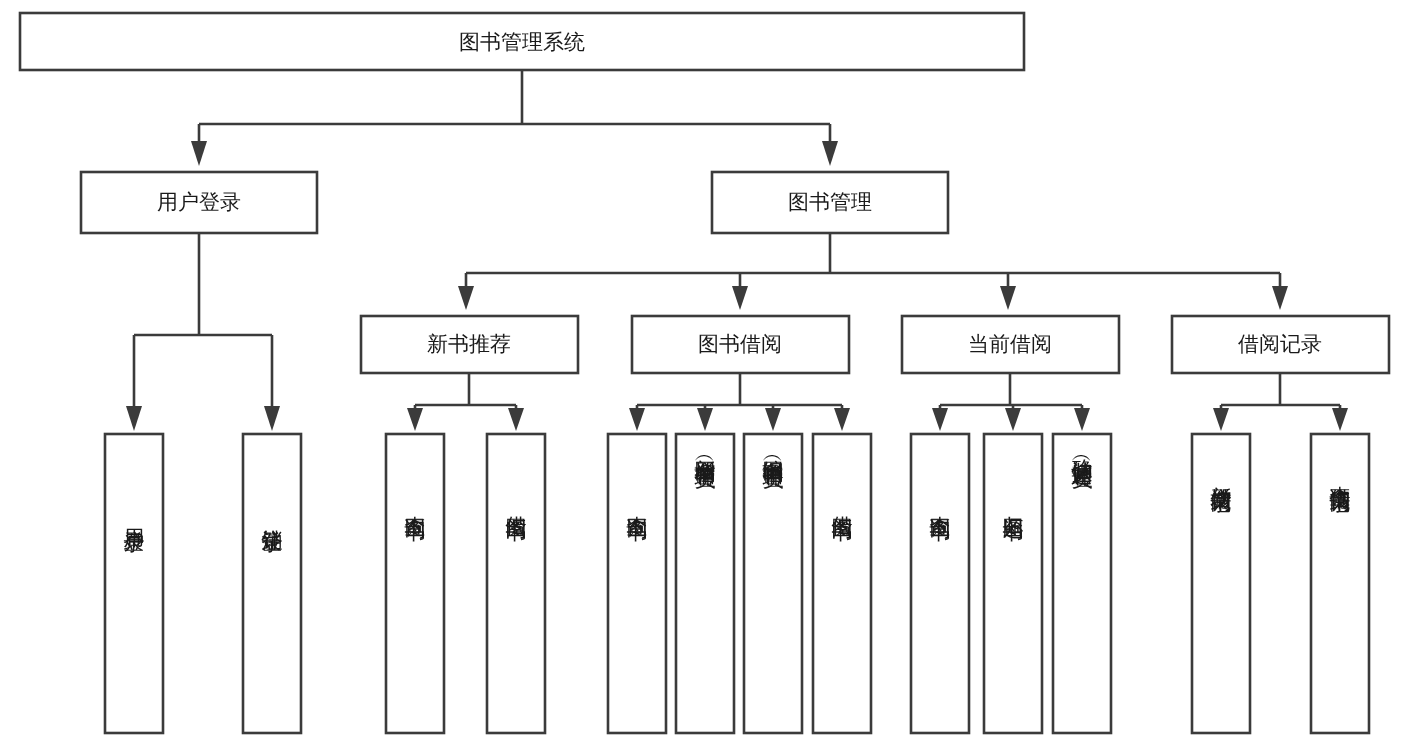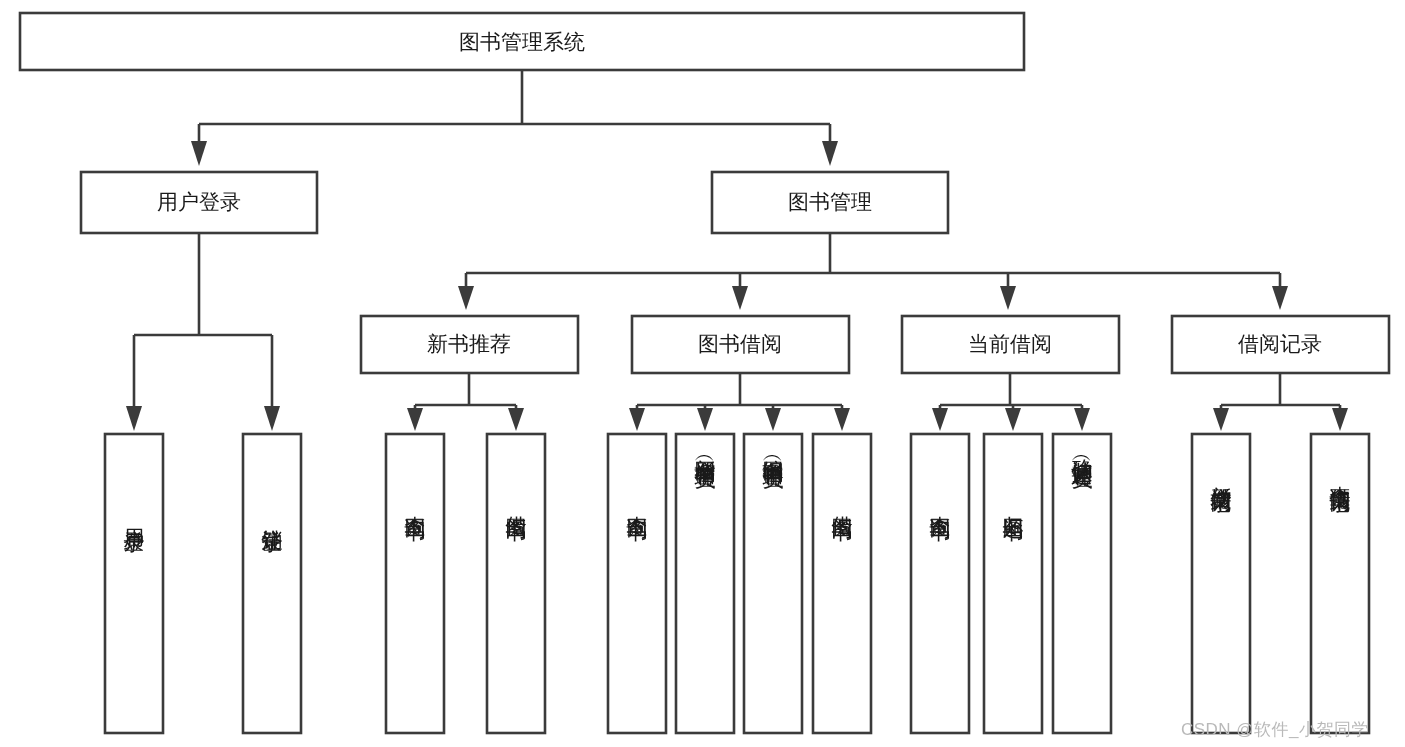--- a/index.html
+++ b/index.html
@@ -238,14 +238,13 @@
   <div class="leaf-label-wrap" style="left:1053px; top:434px; width:58px; height:299px; padding-top:8px;">
     <span class="leaf-label">确认归还（管理员）</span>
   </div>
   <div class="leaf-label-wrap" style="left:1192px; top:434px; width:58px; height:299px; padding-top:35px;">
     <span class="leaf-label">新增借阅记录</span>
   </div>
   <div class="leaf-label-wrap" style="left:1311px; top:434px; width:58px; height:299px; padding-top:35px;">
     <span class="leaf-label">查询借阅记录</span>
   </div>
 
-  <div class="watermark">CSDN @软件_小贺同学</div>
 </div>
 
 </body></html>

